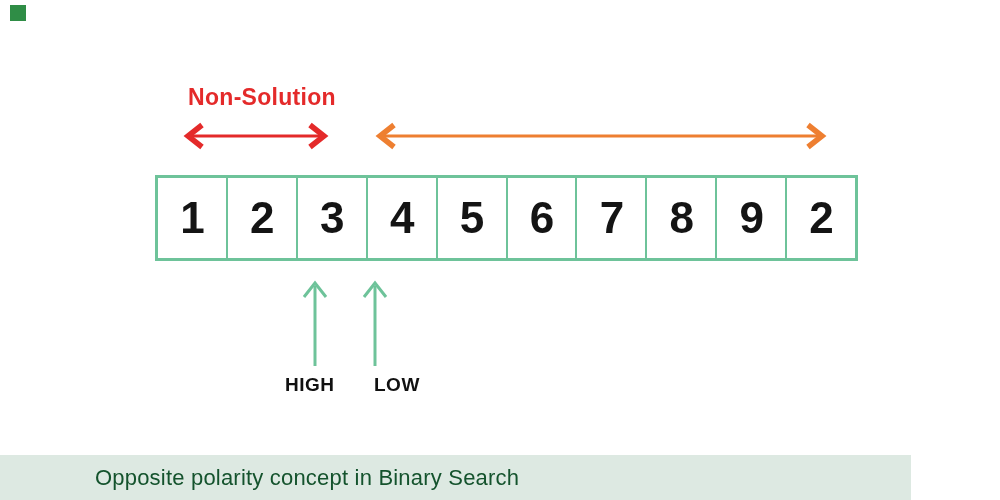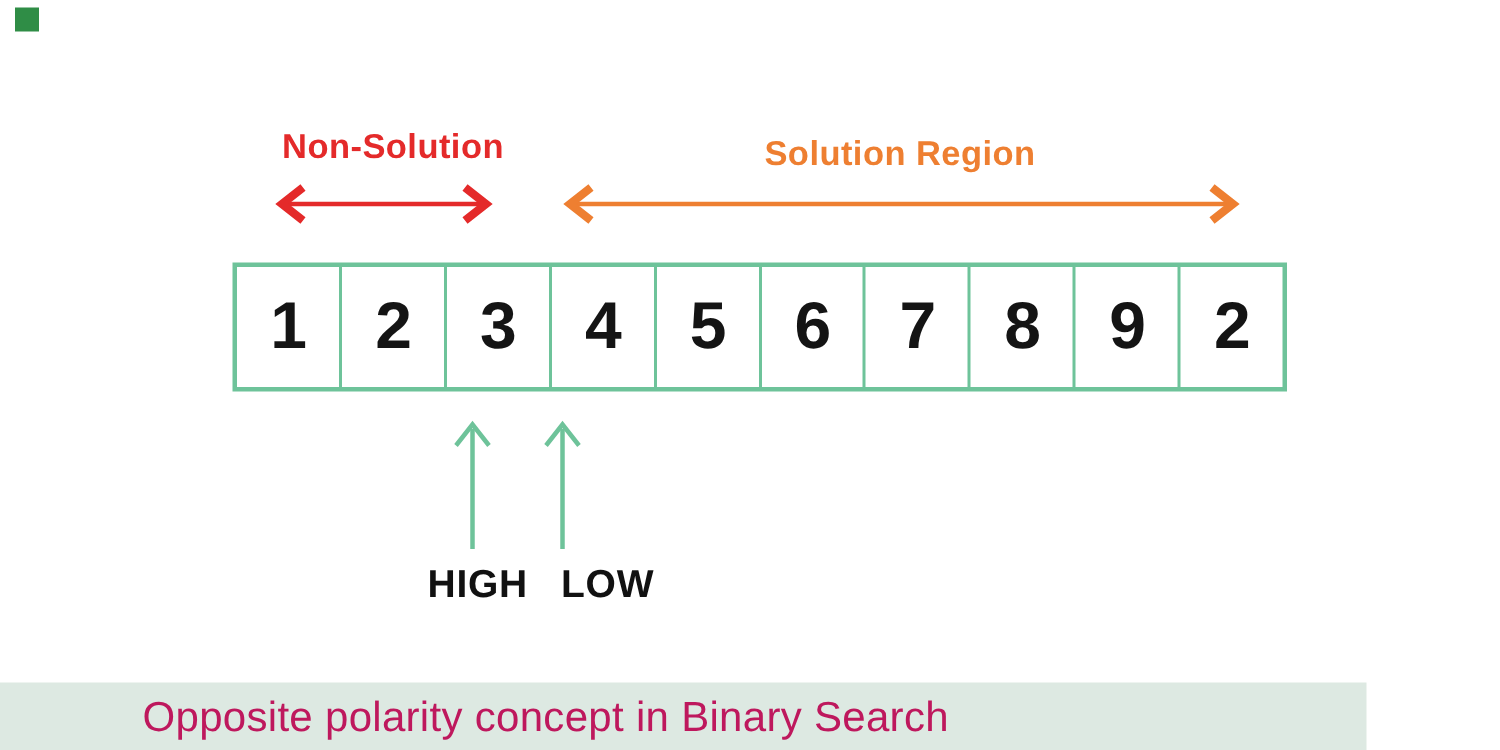--- a/index.html
+++ b/index.html
@@ -59,61 +59,59 @@
   .cell:first-child { border-left: none; }
 
   .up-arrow { position: absolute; top: 276px; }
   .up-arrow-high { left: 300px; }
   .up-arrow-low  { left: 360px; }
 
   .pointer-label {
     position: absolute;
     top: 374px;
     width: 60px;
-    text-align: center;
-    font-size: 26px;
+    font-size: 19px;
     font-weight: 700;
     color: #111111;
     letter-spacing: 0.5px;
   }
   .pointer-high { left: 285px; }
   .pointer-low  { left: 343px; margin-left: 31px; }
 
   .footer-bar {
     position: absolute;
     left: 0; bottom: 0;
     width: 1000px; height: 45px;
     background: #dde9e2;
   }
   .footer-caption {
     position: absolute;
     left: 95px; top: 50%;
     transform: translateY(-50%);
-    font-size: 28px;
+    font-size: 22px;
     font-weight: 500;
-    color: #be185d;
+    color: #14532d;
     letter-spacing: 0.2px;
     white-space: nowrap;
   }
   .footer-logo {
     position: absolute;
     right: 36px; top: 50%;
     transform: translateY(-50%);
   }
 </style>
 </head>
 <body>
 
 <div class="canvas">
 
   <div class="corner-square"></div>
 
   <div class="region-label label-nonsolution">Non-Solution</div>
 
-  <div class="region-label label-solution">Solution Region</div>
 
   <svg class="arrow-svg arrow-red" width="152" height="30" viewBox="0 0 152 30">
     <g stroke="#e42a2a" fill="none" stroke-linejoin="miter">
       <line x1="10" y1="15" x2="142" y2="15" stroke-width="3"></line>
       <polyline points="22,4 8,15 22,26" stroke-width="5.5"></polyline>
       <polyline points="130,4 144,15 130,26" stroke-width="5.5"></polyline>
     </g>
   </svg>
 
   <svg class="arrow-svg arrow-orange" width="462" height="30" viewBox="0 0 462 30">

